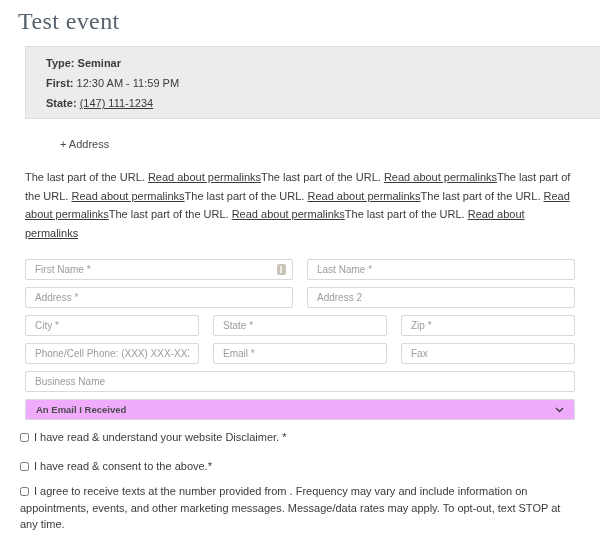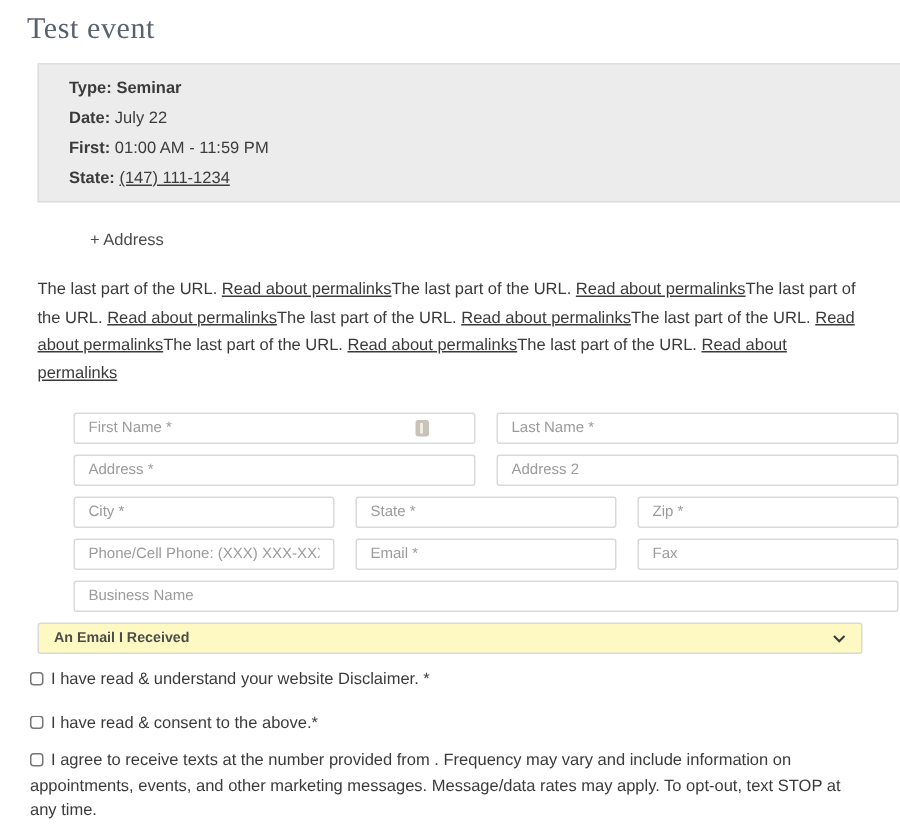--- a/index.html
+++ b/index.html
@@ -9,21 +9,21 @@
     background: #ffffff;
     font-family: "Liberation Sans", sans-serif;
     color: #3b3b3b;
   }
   .container { padding: 8px 18px 0 18px; }
 
   .page-title {
     margin: 0;
     font-family: "Liberation Serif", serif;
     font-weight: 400;
-    font-size: 20px;
+    font-size: 24px;
     letter-spacing: 0.4px;
     color: #58626c;
   }
 
   .info-box {
     margin: 11px 0 0 7px;
     width: 578px;
     background: #ececec;
     border: 1px solid #dedede;
     padding: 10px 20px 1px 20px;
@@ -54,21 +54,21 @@
   .fields { margin-left: 7px; width: 550px; }
   .frow { display: grid; gap: 14px; margin-bottom: 7px; }
   .cols2 { grid-template-columns: 1fr 1fr; }
   .cols3 { grid-template-columns: 1fr 1fr 1fr; }
   .field-wrap { position: relative; }
   input.field {
     width: 100%; height: 21px;
     border: 1px solid #d9d9d9; border-radius: 2px;
     padding: 0 9px;
     font-size: 10px; font-family: inherit; color: #333;
-    outline: none; background: #fff; margin-left: 24px;
+    outline: none; background: #fff;
   }
   input.field::placeholder { color: #9b9b9b; opacity: 1; }
 
   .autofill-icon {
     position: absolute; right: 7px; top: 5px;
     width: 9px; height: 11px;
     background: #c8c2b9; border-radius: 2px;
   }
   .autofill-icon::after {
     content: ""; position: absolute; left: 3px; top: 2px;
@@ -78,21 +78,21 @@
   .hear-label { margin: 8px 0 0 0; font-size: 11px; color: #3b3b3b; }
 
   .select {
     position: relative;
     margin: 5px 0 0 7px;
     width: 550px; height: 21px;
     border: 1px solid #d9d9d9; border-radius: 2px;
     display: flex; align-items: center;
     padding: 0 10px;
     font-size: 9.5px; font-weight: 700; color: #4c4c4c;
-    cursor: pointer; background: #fef9c3;
+    cursor: pointer; background: #f0abfc;
   }
   .select .chev { position: absolute; right: 10px; top: 7px; line-height: 0; }
 
   .checkbox-row {
     margin: 9px 0 0 2px;
     width: 558px;
     font-size: 11px; line-height: 16.5px; color: #3b3b3b;
   }
   .checkbox-row.first { margin-top: 12px; }
   .checkbox-row input[type="checkbox"] {
@@ -101,22 +101,21 @@
 </style>
 </head>
 <body>
 
 <div class="container">
 
   <h1 class="page-title">Test event</h1>
 
   <div class="info-box">
     <p><strong>Type:</strong> <strong>Seminar</strong></p>
-    <p><strong>Date:</strong> <span>July 22</span></p>
-    <p><strong>First:</strong> <span>01:00 AM - 11:59 PM</span></p>
+    <p><strong>First:</strong> <span>12:30 AM - 11:59 PM</span></p>
     <p><strong>State:</strong> <a class="phone-link" href="#">(147) 111-1234</a></p>
   </div>
 
   <a class="calendar-link" href="#">+ Address</a>
 
   <p class="description"><span>The last part of the URL. </span><a href="#">Read about permalinks</a><span>The last part of the URL. </span><a href="#">Read about permalinks</a><span>The last part of the URL. </span><a href="#">Read about permalinks</a><span>The last part of the URL. </span><a href="#">Read about permalinks</a><span>The last part of the URL. </span><a href="#">Read about permalinks</a><span>The last part of the URL. </span><a href="#">Read about permalinks</a><span>The last part of the URL. </span><a href="#">Read about permalinks</a></p>
 
   <div class="form-area">
     <div class="fields">
       <div class="frow cols2">

